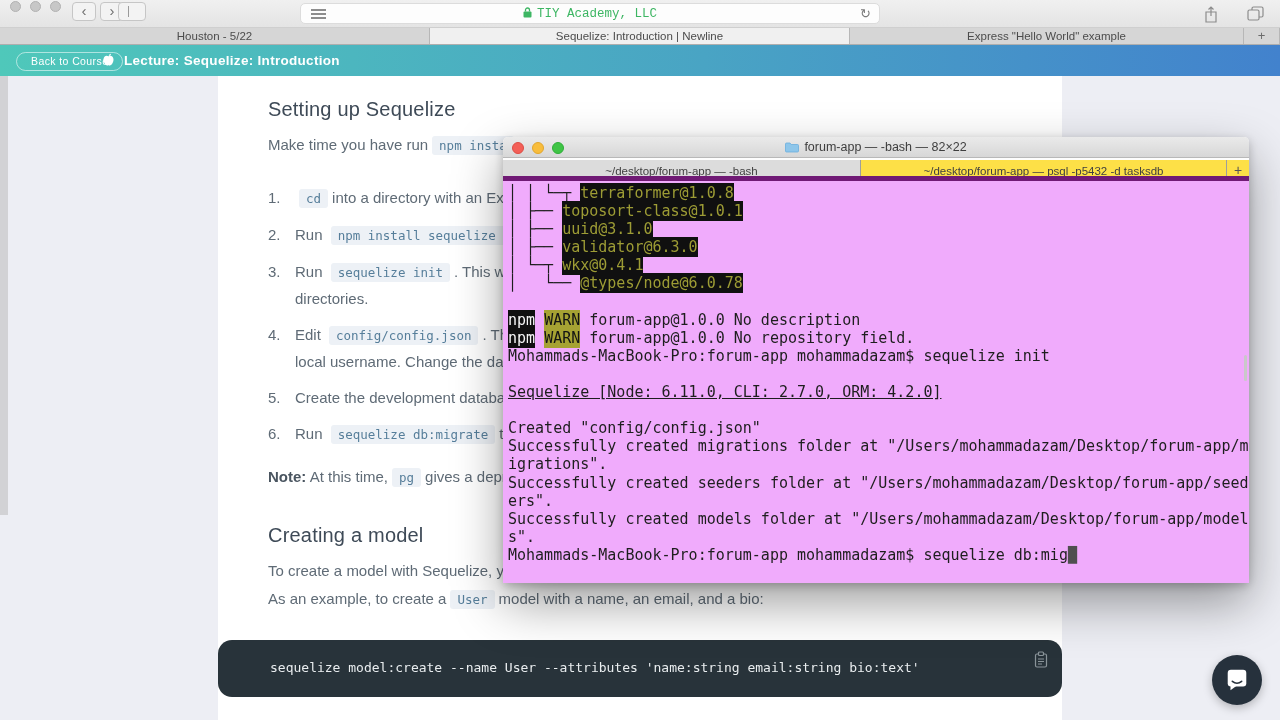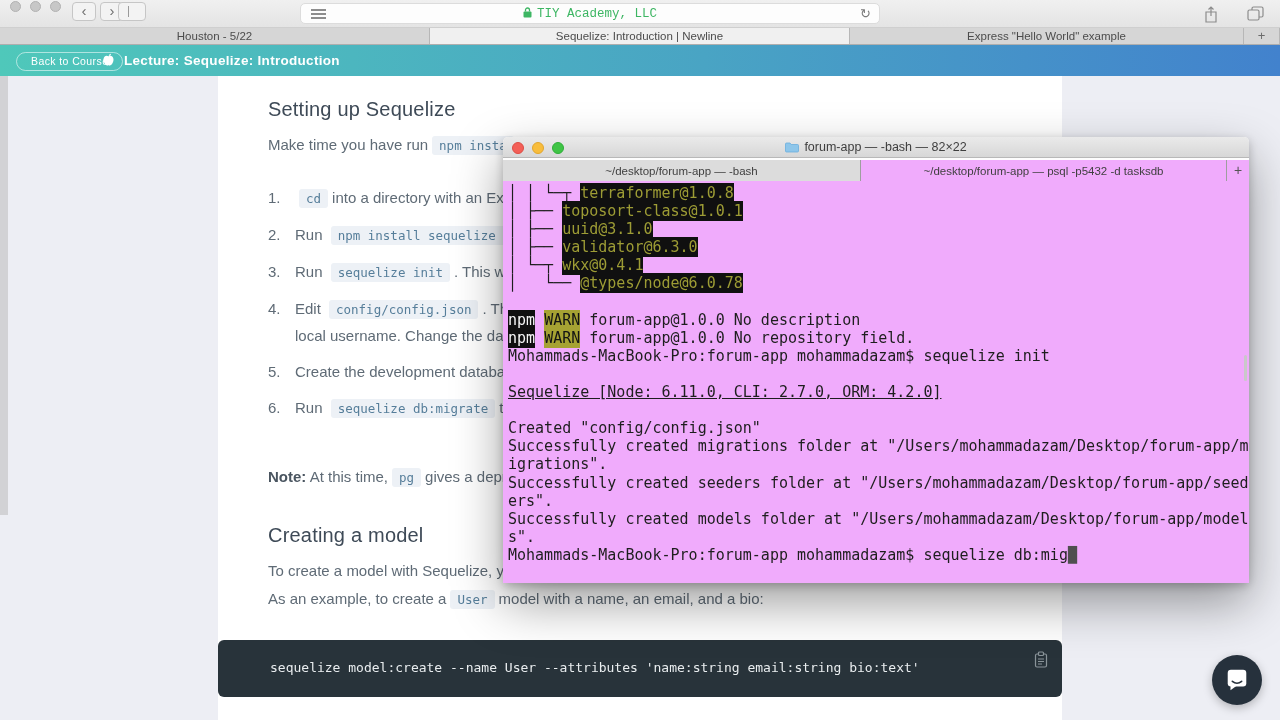--- a/index.html
+++ b/index.html
@@ -57,38 +57,38 @@
   .chip { font-family:"DejaVu Sans Mono", monospace; font-size:12.5px; color:var(--chip-text);
     background:var(--chip-bg); border-radius:3px; padding:2px 7px; margin:0 4px; }
   #doc-list { position:absolute; left:50px; top:112px; width:760px; }
   .li { display:flex; margin-bottom:16px; font-size:15px; color:#5f6b76; line-height:20px; }
   .li .num { width:27px; flex:none; }
   .li .li-body { white-space:nowrap; }
   .li .line2 { margin-top:6px; }
   .bold { font-weight:bold; color:#4a5560; }
 
   .codeblock { position:absolute; left:218px; top:564px; width:844px; height:57px;
-    background:var(--code-block-bg); border-radius:6px; }
+    background:var(--code-block-bg); border-radius:14px; }
   .codeblock .cmd { position:absolute; left:52px; top:20px;
     font-family:"DejaVu Sans Mono", monospace; font-size:13px; color:#e9edef; white-space:pre; }
   .copy-icon { position:absolute; right:14px; top:11px; }
 
   
   .terminal { position:absolute; left:503px; top:137px; width:746px; height:446px;
     border-radius:5px; box-shadow:0 20px 50px rgba(0,0,0,.38), 0 3px 10px rgba(0,0,0,.22);
     background:#fdfdfd; }
   .t-titlebar { position:absolute; left:0; top:0; width:100%; height:21px;
     background:linear-gradient(#eaeaea,#d7d7d7); border-radius:5px 5px 0 0;
     border-bottom:1px solid #b8b8b8; }
   .t-light { position:absolute; top:5px; width:12px; height:12px; border-radius:50%; }
   .t-title { position:absolute; left:0; right:0; top:3px; text-align:center;
     font-size:12.5px; color:#3e3e3e; }
   .folder-icon { display:inline-block; vertical-align:-2px; margin-right:5px; }
   .t-tabs { position:absolute; left:0; top:23px; width:100%; height:23px;
-    background:#f0abfc; display:flex; border-bottom:2px solid #701a75; }
+    background:#fde047; display:flex; border-bottom:7px solid #701a75; }
   .t-tab { height:100%; font-size:11.5px; color:#3f3f3f; text-align:center;
     line-height:22px; border-right:1px solid #9e9e9e; overflow:hidden; white-space:nowrap; }
   .t-tab.active { background:#dcdcdc; }
   .t-tab-plus { width:22px; font-size:14px; color:#555; line-height:21px; text-align:center; }
   .t-content { position:absolute; left:0; top:44px; width:100%; height:402px;
     background:#f0abfc; padding:3px 0 0 5px; overflow:hidden;
     font-family:"DejaVu Sans Mono", monospace; font-size:15px; color:#1e1e1e; }
   .t-line { height:18.1px; white-space:pre; }
   .t-line .hl { background:var(--hl-bg); color:var(--hl-text); padding:1px 0; }
   .t-line .npm { background:var(--hl-bg); color:var(--npm-text); padding:1px 0; }
@@ -177,20 +177,21 @@
         <div class="li">
           <span class="num">2.</span>
           <span class="li-body">
             <div>Run <span class="chip">npm install sequelize p</span></div>
           </span>
         </div>
         <div class="li">
           <span class="num">3.</span>
           <span class="li-body">
             <div>Run <span class="chip">sequelize init</span>. This will</div>
+            <div class="line2">directories.</div>
           </span>
         </div>
         <div class="li">
           <span class="num">4.</span>
           <span class="li-body">
             <div>Edit <span class="chip">config/config.json</span>. The</div>
             <div class="line2">local username. Change the data</div>
           </span>
         </div>
         <div class="li">

